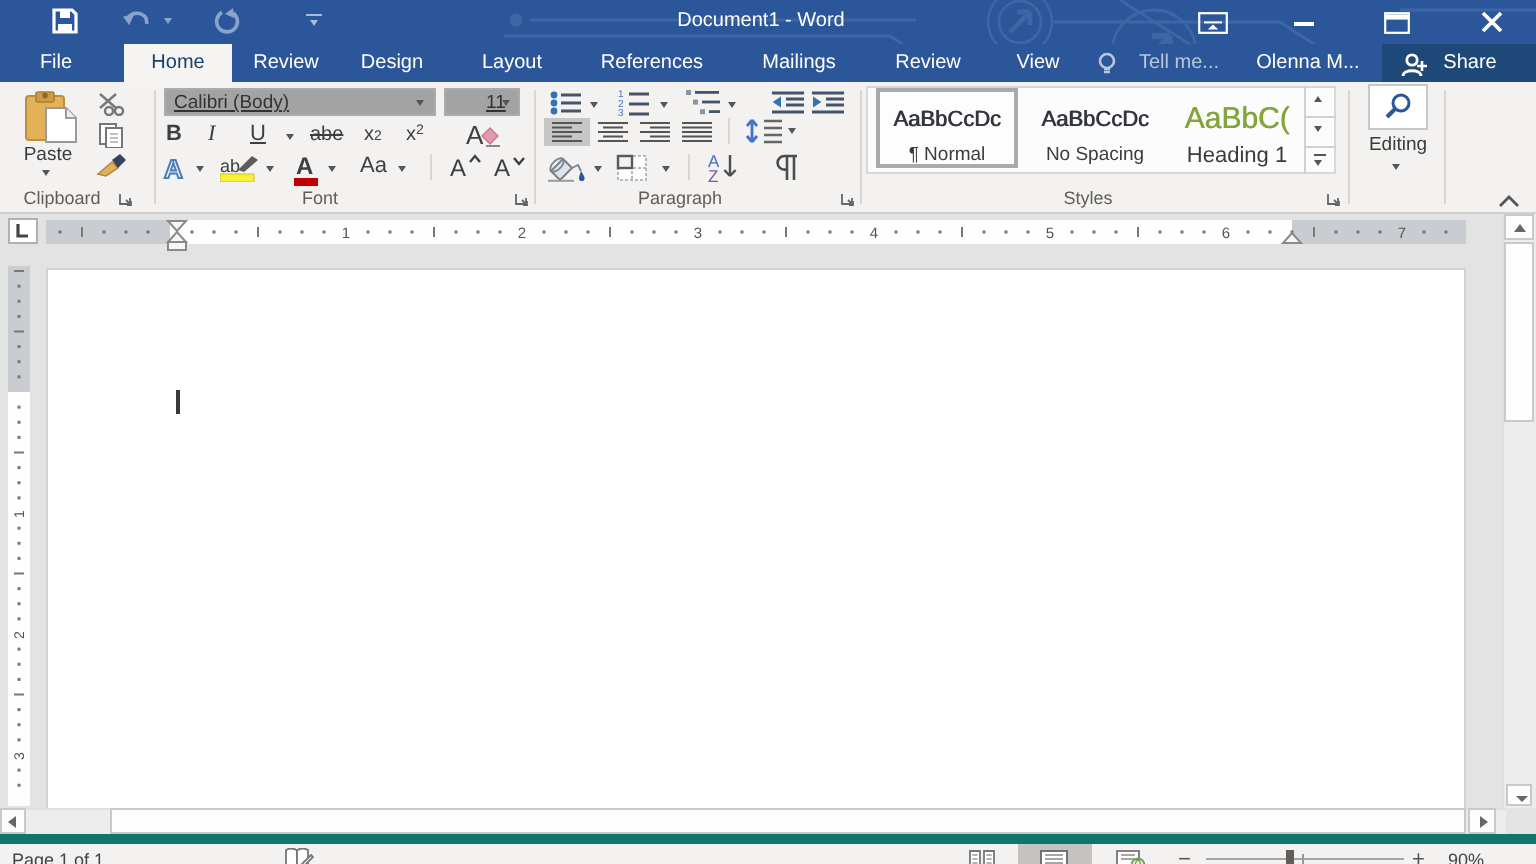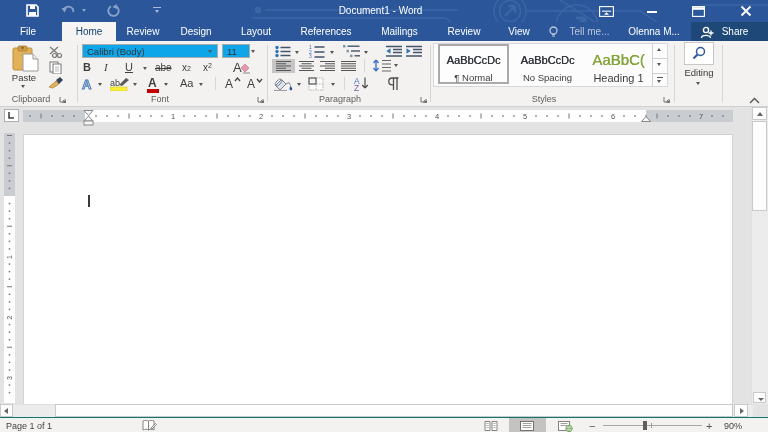--- a/index.html
+++ b/index.html
@@ -10,27 +10,27 @@
 #titlebar { left:0; top:0; width:768px; height:22px; background:#2b579a; }
 #tabrow { left:0; top:22px; width:768px; height:19px; background:#2b579a; }
 .tab { position:absolute; top:0; height:19px; color:#fff; font-size:10px; line-height:19px; text-align:center; }
 #hometab { position:absolute; left:62px; top:0; width:54px; height:19px; background:#f5f4f2; color:#17406b; font-size:10px; line-height:19px; text-align:center; }
 
 #ribbon { left:0; top:41px; width:768px; height:66px; background:#f3f2f1; border-bottom:1px solid #d2d0ce; }
 .vsep { position:absolute; top:4px; height:57px; width:1px; background:#d8d6d4; }
 .grplabel { position:absolute; font-size:9px; color:#605e5c; bottom:2px; text-align:center; }
 .launcher { position:absolute; width:8px; height:8px; }
 .btntext { font-size:9.5px; color:#3b3b3b; }
-.combo { position:absolute; background:#0ea5e9; border:1px solid #acacac; font-size:9.5px; color:#333; }
+.combo { position:absolute; background:#a3a3a3; border:1px solid #acacac; font-size:9.5px; color:#333;text-decoration:underline; }
 .caret { position:absolute; width:0; height:0; border-left:2.5px solid transparent; border-right:2.5px solid transparent; border-top:3.5px solid #555; }
 
 #docarea { left:0; top:107px; width:752px; height:297px; background:#e3e3e3; }
 #page { position:absolute; left:23px; top:27px; width:710px; height:271px; background:#fff; border:1px solid #d2d2d2; border-bottom:none; }
 
-#statusbar { left:0; top:417px; width:768px; height:15px; background:#f3f2f1; border-top:1px solid #0f766e; font-size:9px; color:#444; }
+#statusbar { left:0; top:417px; width:768px; height:15px; background:#f3f2f1; border-top:5px solid #0f766e; font-size:9px; color:#444; }
 svg { display:block; }
 </style>
 </head>
 <body>
 
 <div class="abs" id="titlebar">
   <svg class="abs" style="left:0;top:0;" width="768" height="41" viewBox="0 0 768 41">
     <g stroke="#3c66a5" stroke-width="1.4" fill="none">
       <path d="M265 10 H 458"></path>
       <path d="M252 18 H 445 L 465 31 H 545"></path>
@@ -145,21 +145,21 @@
     <path d="M1 11 L8 5 l3 3 -6 4 z" fill="#e0b05c" stroke="#b08a40" stroke-width="0.8"></path>
     <path d="M8 4 l4 -3 3 3 -4 4 z" fill="#33435c"></path>
   </svg>
   <div class="grplabel" style="left:0px;width:62px;">Clipboard</div>
   <svg class="launcher" style="left:59px;top:55px;" width="8" height="8" viewBox="0 0 8 8">
     <path d="M1 1 v5 h5 M6 3 v3 h-3 M4 4 l2.5 2.5 M6.5 4.5 v2 h-2" stroke="#666" stroke-width="0.9" fill="none"></path>
   </svg>
 
   <div class="combo" style="left:82px;top:3px;width:136px;height:14px;line-height:13px;padding-left:4px;">Calibri (Body)</div>
   <div class="caret" style="left:208px;top:9px;"></div>
-  <div class="combo" style="left:222px;top:3px;width:28px;height:14px;line-height:13px;padding-left:4px;">11</div>
+  <div class="combo" style="left:222px;top:3px;width:38px;height:14px;line-height:13px;padding-left:20px;">11</div>
   <div class="caret" style="left:251px;top:9px;"></div>
 
   <div class="abs" style="left:83px;top:20px;width:10px;font-size:11px;font-weight:bold;color:#3f3f3f;">B</div>
   <div class="abs" style="left:104px;top:20px;width:10px;font-size:11px;font-style:italic;font-family:'Liberation Serif',serif;color:#3f3f3f;">I</div>
   <div class="abs" style="left:125px;top:20px;width:10px;font-size:11px;text-decoration:underline;color:#3f3f3f;">U</div>
   <div class="caret" style="left:143px;top:26px;"></div>
   <div class="abs" style="left:155px;top:21px;font-size:10px;text-decoration:line-through;color:#3f3f3f;">abe</div>
   <div class="abs" style="left:182px;top:21px;font-size:10px;color:#3f3f3f;">x<span style="font-size:7px;">2</span></div>
   <div class="abs" style="left:203px;top:21px;font-size:10px;color:#3f3f3f;">x<span style="font-size:7px;vertical-align:3px;">2</span></div>
 

